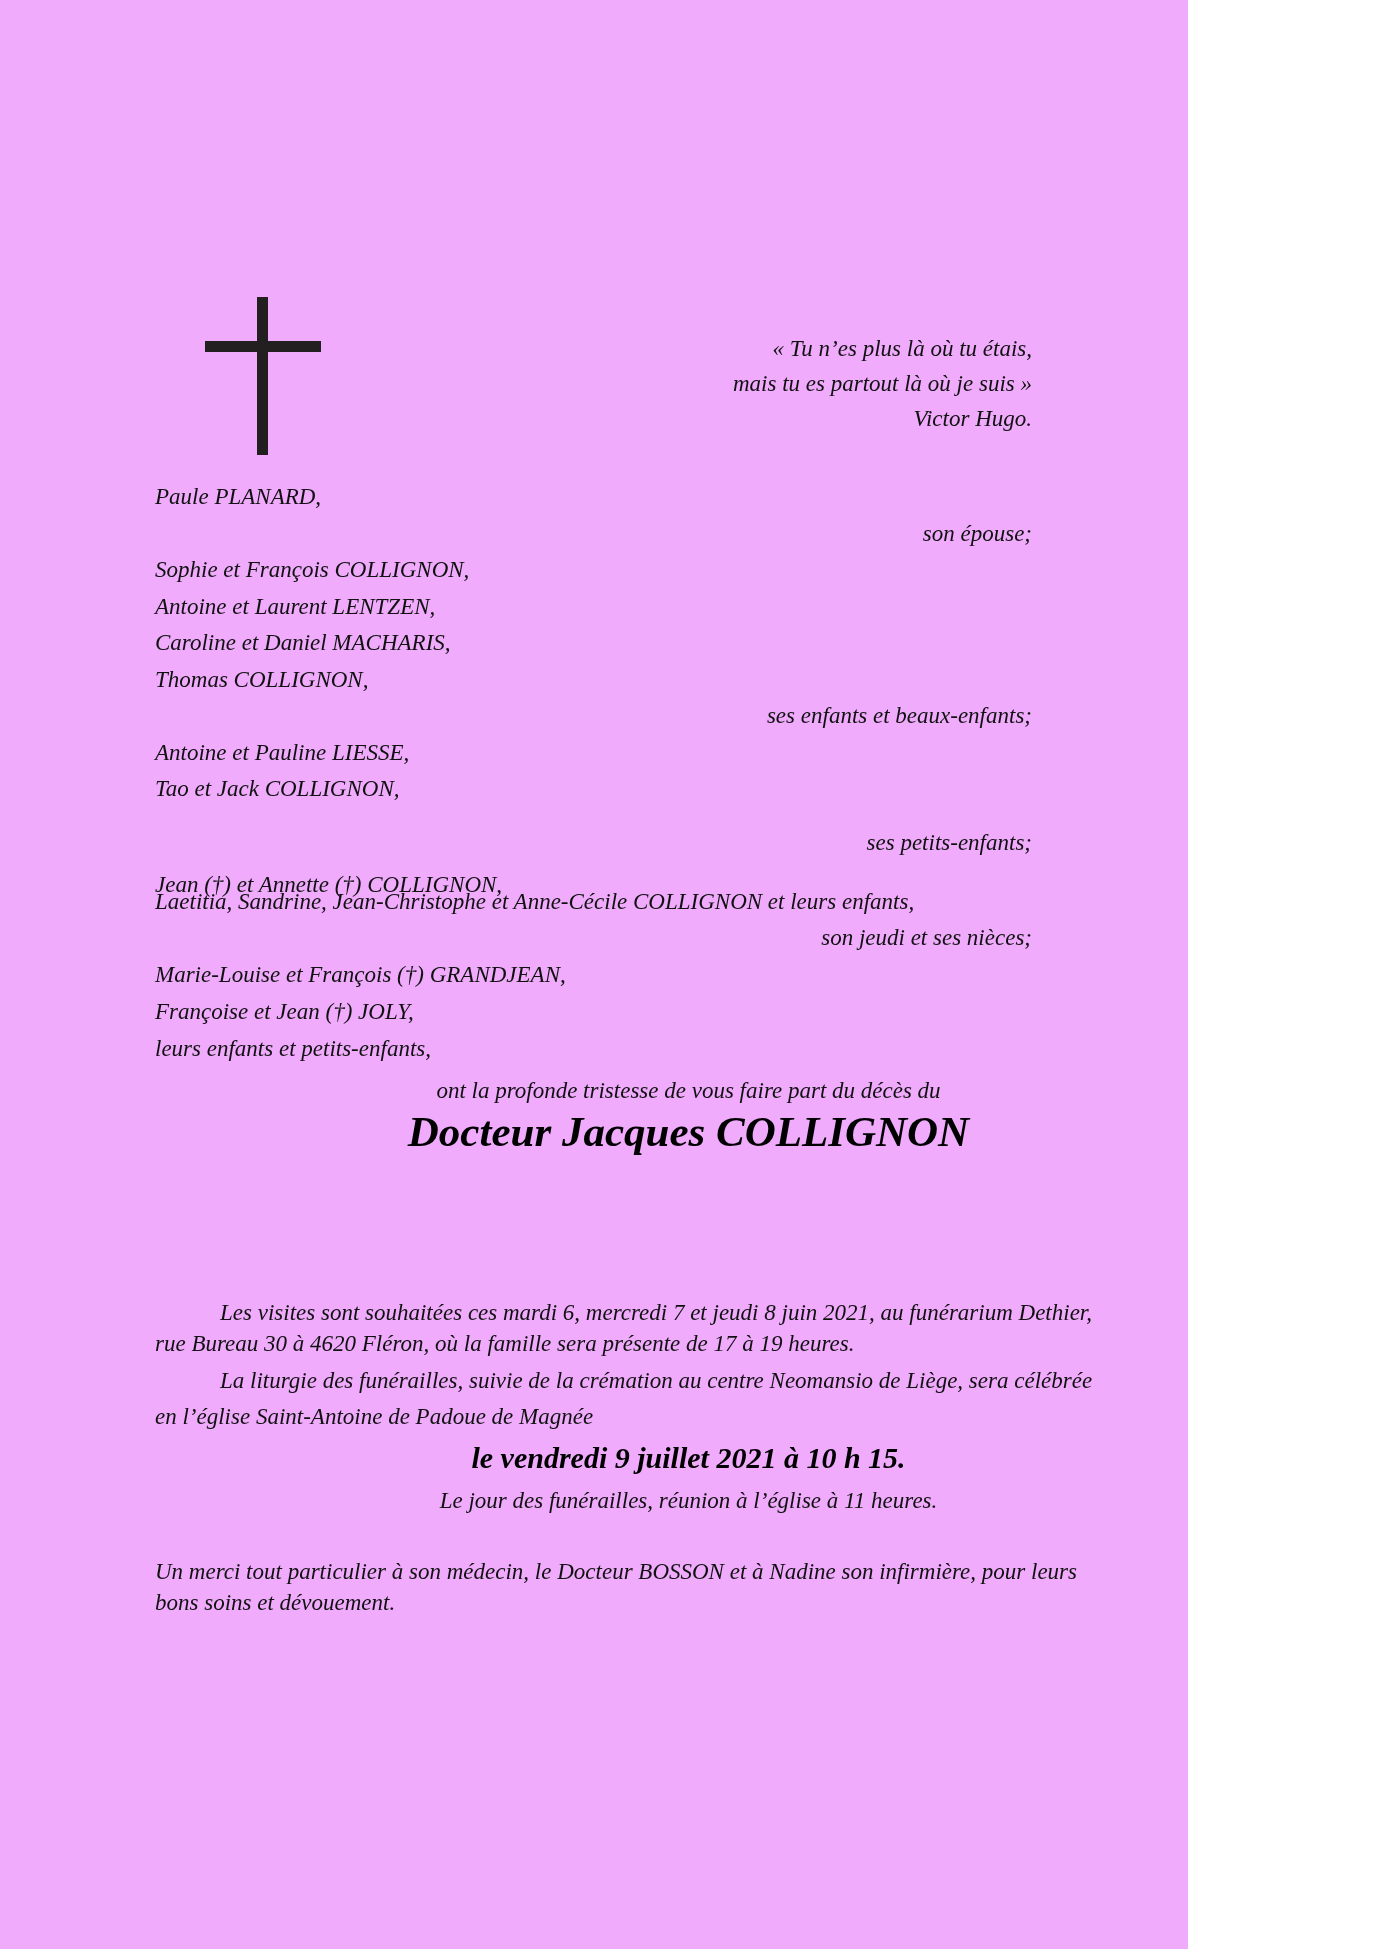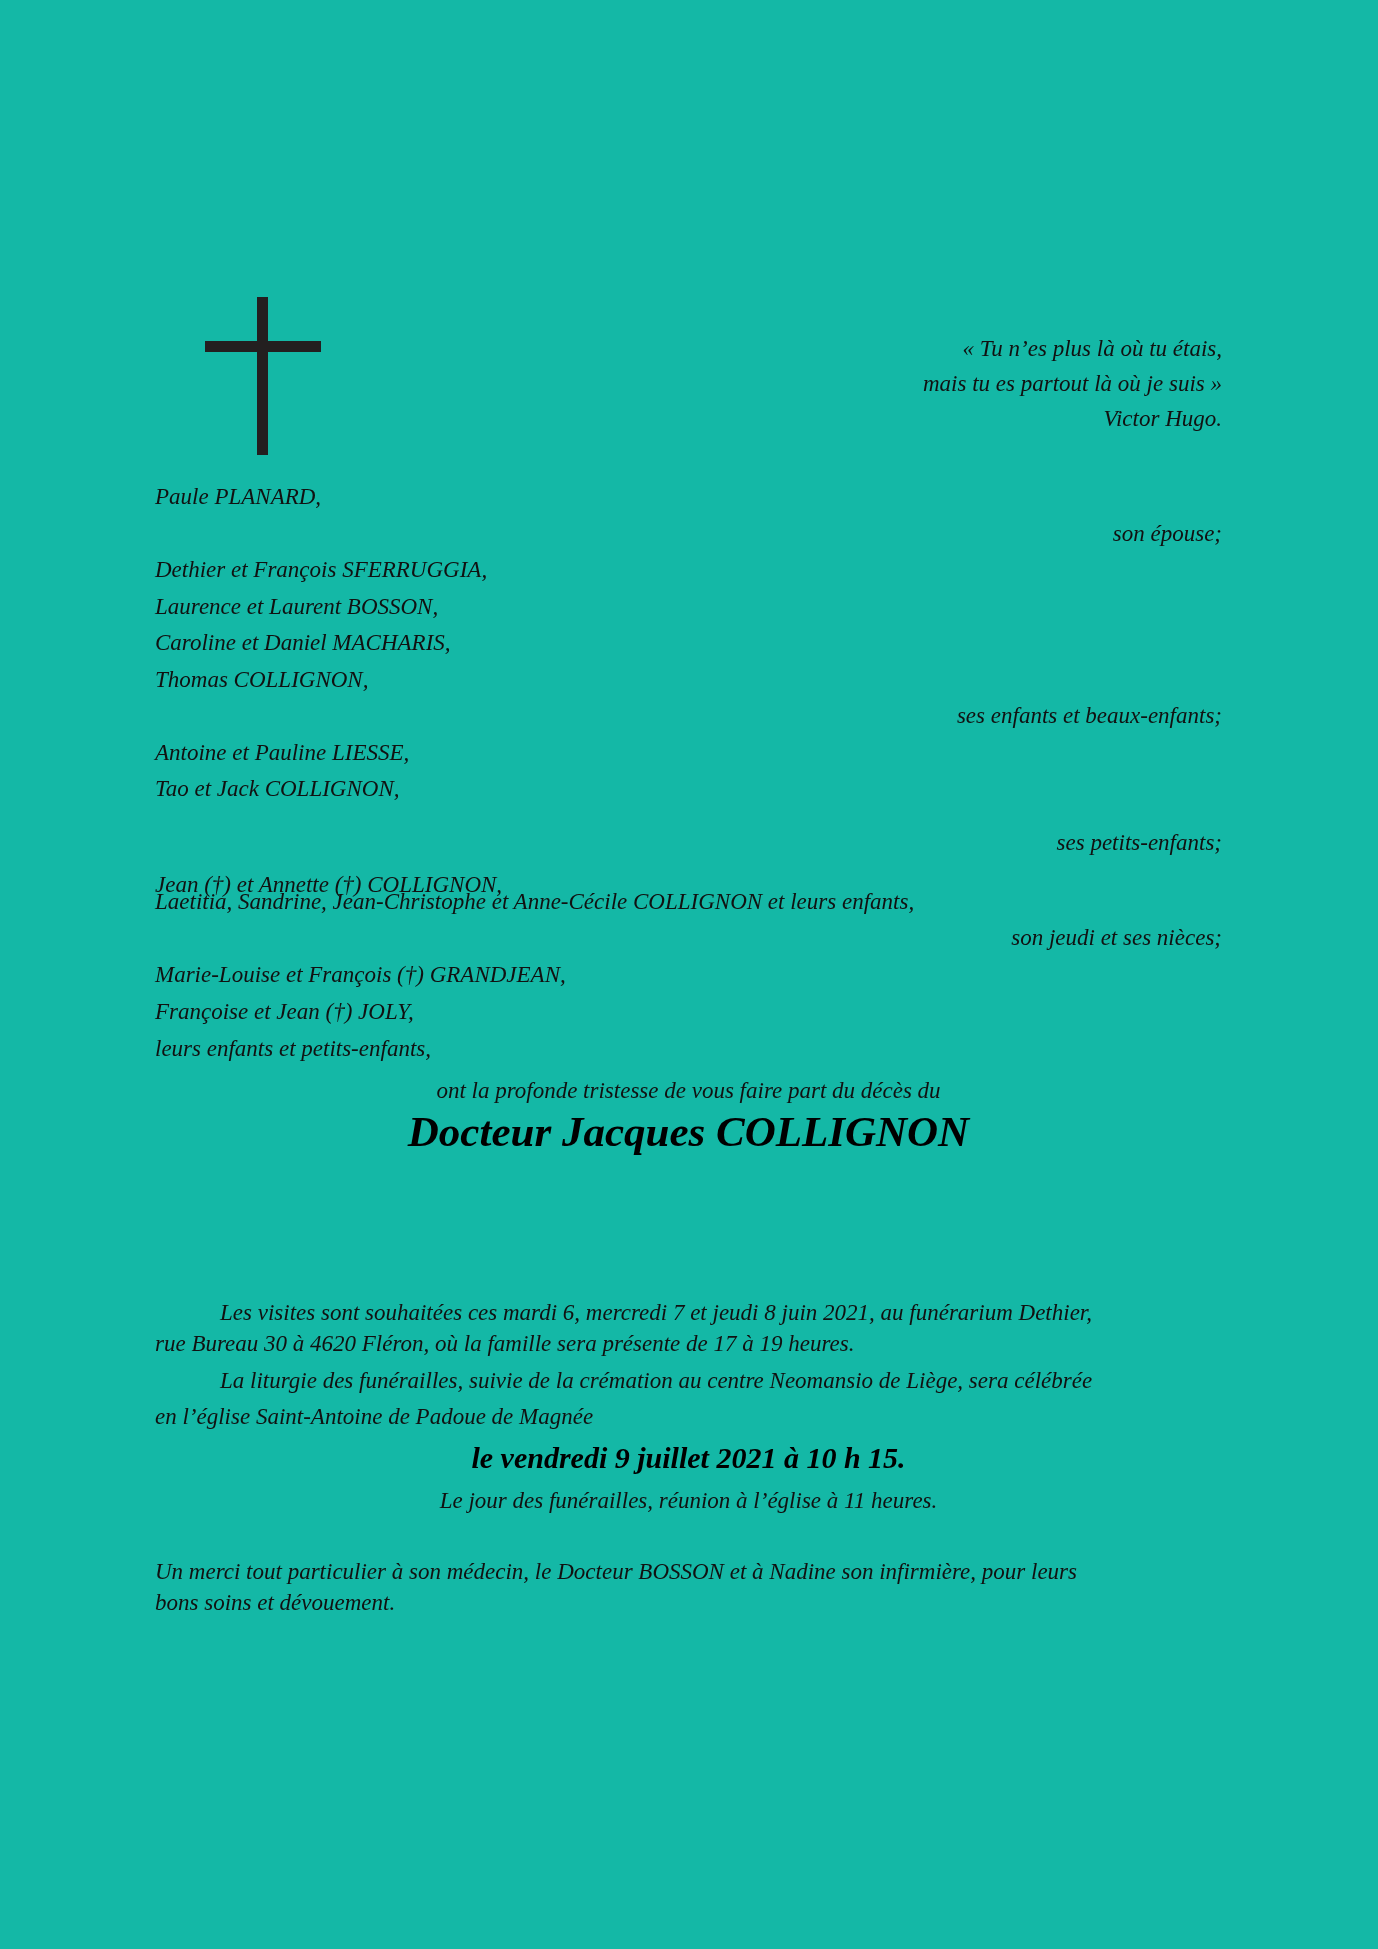--- a/index.html
+++ b/index.html
@@ -1,17 +1,17 @@
 <!DOCTYPE html>
 <html><head>
   <meta charset="utf-8">
   <style>
     html, body { margin: 0; padding: 0; background: #ffffff; }
     body { width: 1378px; height: 1949px; position: relative; overflow: hidden; }
-    .page { position: absolute; left: 0; top: 0; width: 1378px; height: 1949px; background: #14b8a6; }
+    .page { position: absolute; left: 0; top: 0; width: 1188px; height: 1949px; background: #f0abfc; }
     .cross-v { position: absolute; left: 257px; top: 297px; width: 11px; height: 158px; background: #231f20; }
     .cross-h { position: absolute; left: 205px; top: 341px; width: 116px; height: 11px; background: #231f20; }
     .ln {
       position: absolute;
       font-family: "Liberation Serif", "DejaVu Serif", serif;
       font-style: italic;
       font-size: 23px;
       line-height: 30px;
       color: #111111;
       white-space: nowrap;
@@ -37,22 +37,22 @@
   <div>
     <div class="ln R" style="top:334px;">« Tu n’es plus là où tu étais,</div>
     <div class="ln R" style="top:369px;">mais tu es partout là où je suis »</div>
     <div class="ln R" style="top:404px;">Victor Hugo.</div>
   </div>
 
   <div>
     <div class="ln L" style="top:482px;">Paule PLANARD,</div>
     <div class="ln R" style="top:519px;">son épouse;</div>
 
-    <div class="ln L" style="top:555px;">Dethier et François SFERRUGGIA,</div>
-    <div class="ln L" style="top:592px;">Laurence et Laurent BOSSON,</div>
+    <div class="ln L" style="top:555px;">Sophie et François COLLIGNON,</div>
+    <div class="ln L" style="top:592px;">Antoine et Laurent LENTZEN,</div>
     <div class="ln L" style="top:628px;">Caroline et Daniel MACHARIS,</div>
     <div class="ln L" style="top:665px;">Thomas COLLIGNON,</div>
     <div class="ln R" style="top:701px;">ses enfants et beaux-enfants;</div>
 
     <div class="ln L" style="top:738px;">Antoine et Pauline LIESSE,</div>
     <div class="ln L" style="top:774px;">Tao et Jack COLLIGNON,</div>
     <div class="ln R" style="top:828px;">ses petits-enfants;</div>
 
     <div class="ln L" style="top:870px;">Jean (†) et Annette (†) COLLIGNON,</div>
     <div class="ln L" style="top:887px;">Laetitia, Sandrine, Jean-Christophe et Anne-Cécile COLLIGNON et leurs enfants,</div>

